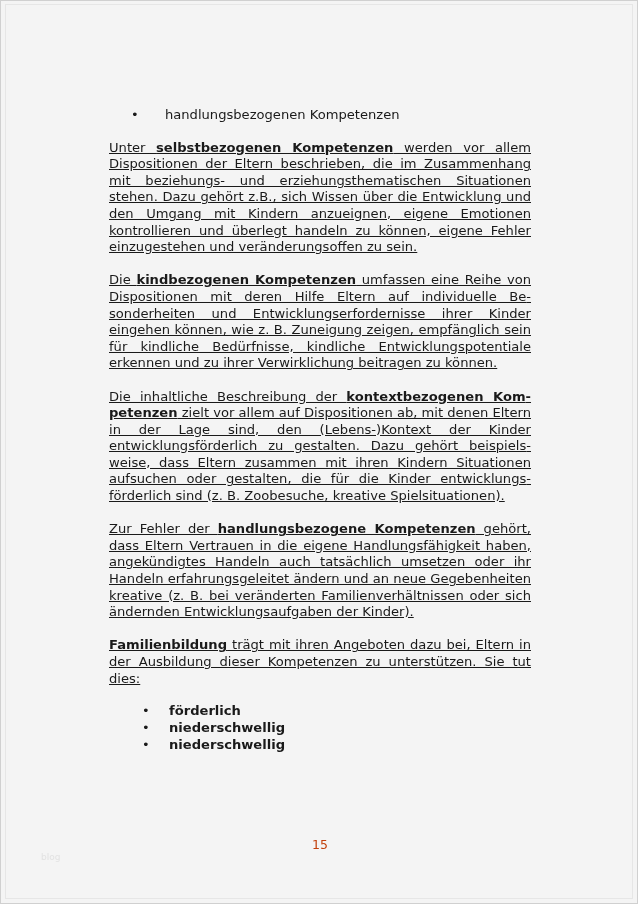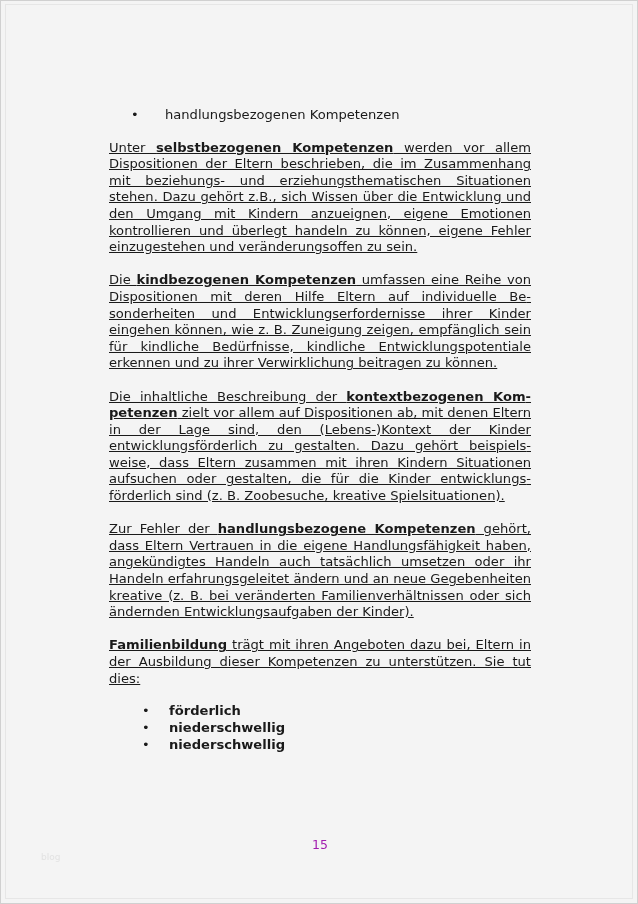--- a/index.html
+++ b/index.html
@@ -36,21 +36,21 @@
       text-align: justify;
       hyphens: manual;
       text-decoration: underline;
     }
     b { font-weight: bold; }
     .list { margin: 0; padding: 0; list-style: none; margin-top: 16px; }
     .list li { display: flex; align-items: baseline; margin-left: 33px; font-weight: bold; line-height: 16.8px; }
     .list li .bullet-dot { width: 27px; font-weight: normal; }
     .page-number {
       position: absolute; left: 0; width: 638px; top: 836px;
-      text-align: center; font-size: 12.5px; color: #a21caf;
+      text-align: center; font-size: 12.5px; color: #c2410c;
     }
     .watermark {
       position: absolute; left: 40px; top: 851px;
       font-size: 9px; color: #e2e2e2;
     }
   </style>
 </head>
 <body>
 
 <div class="page">

